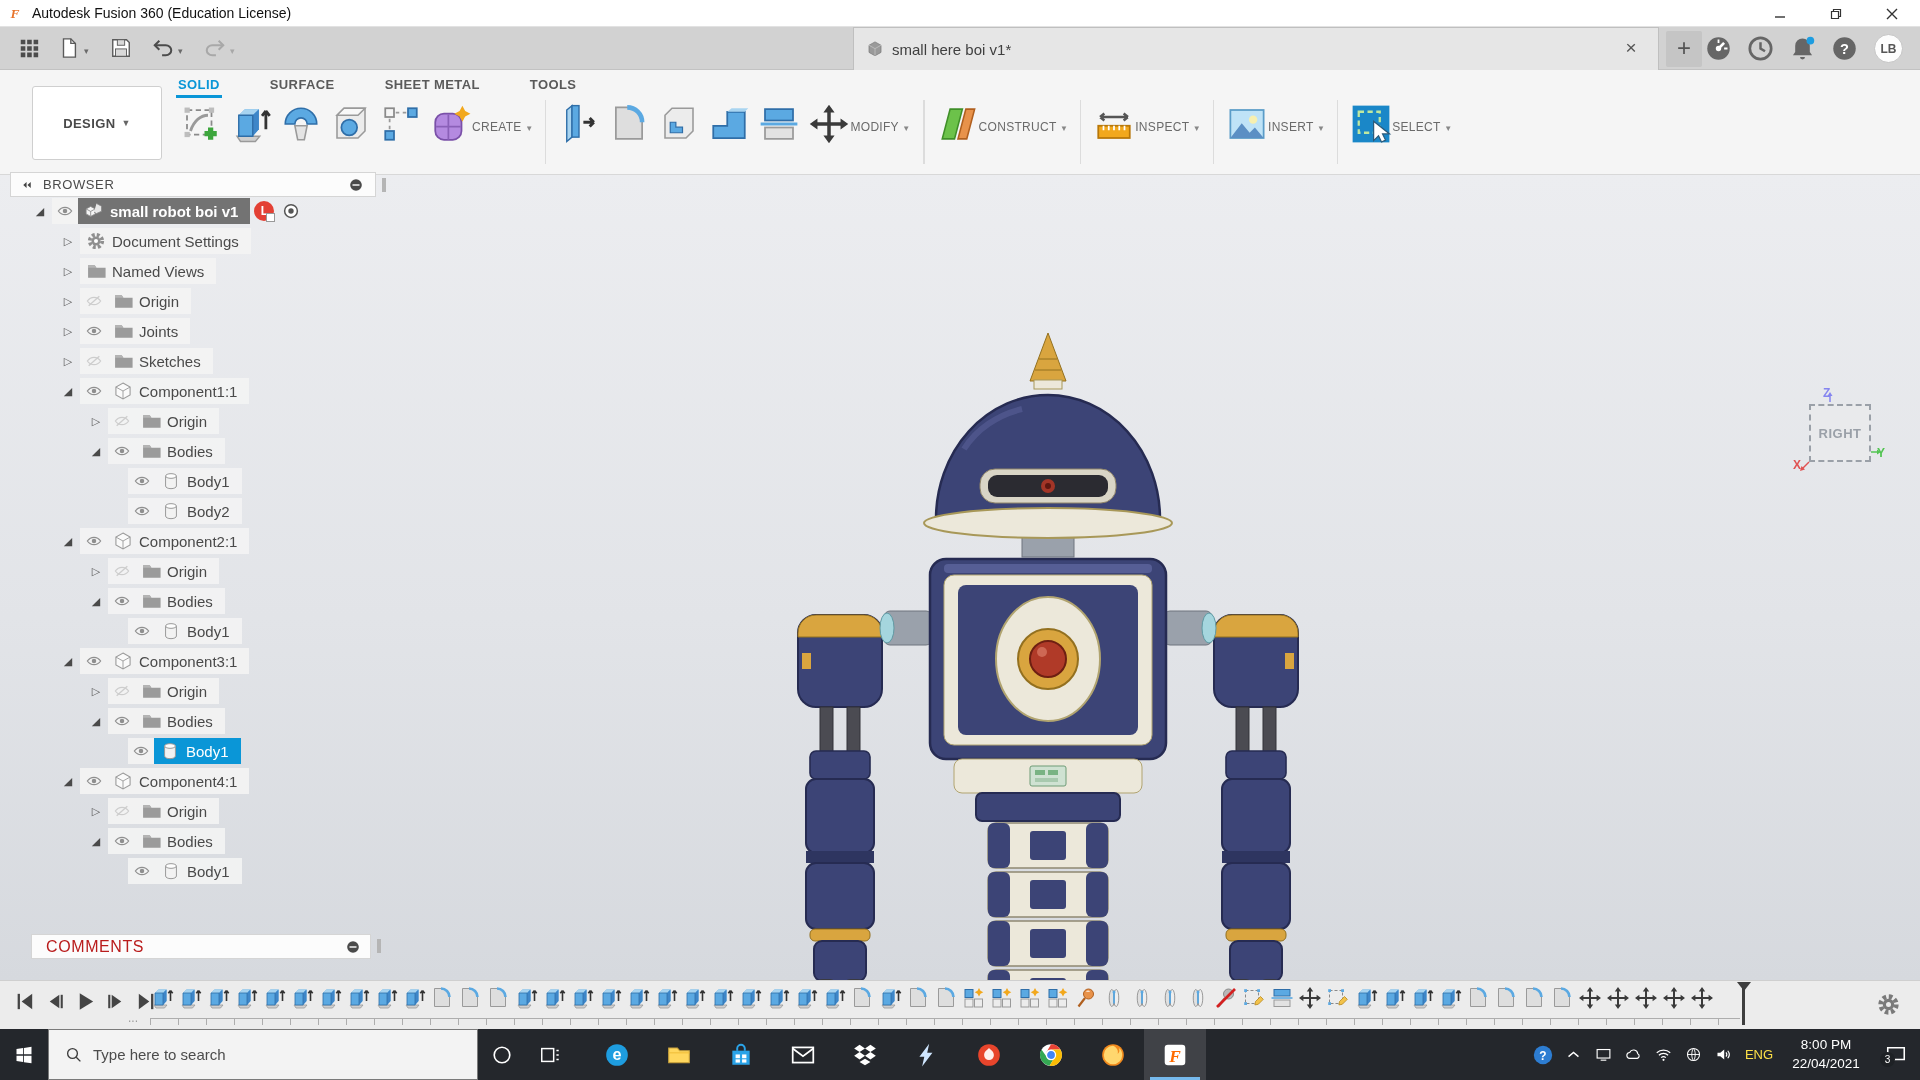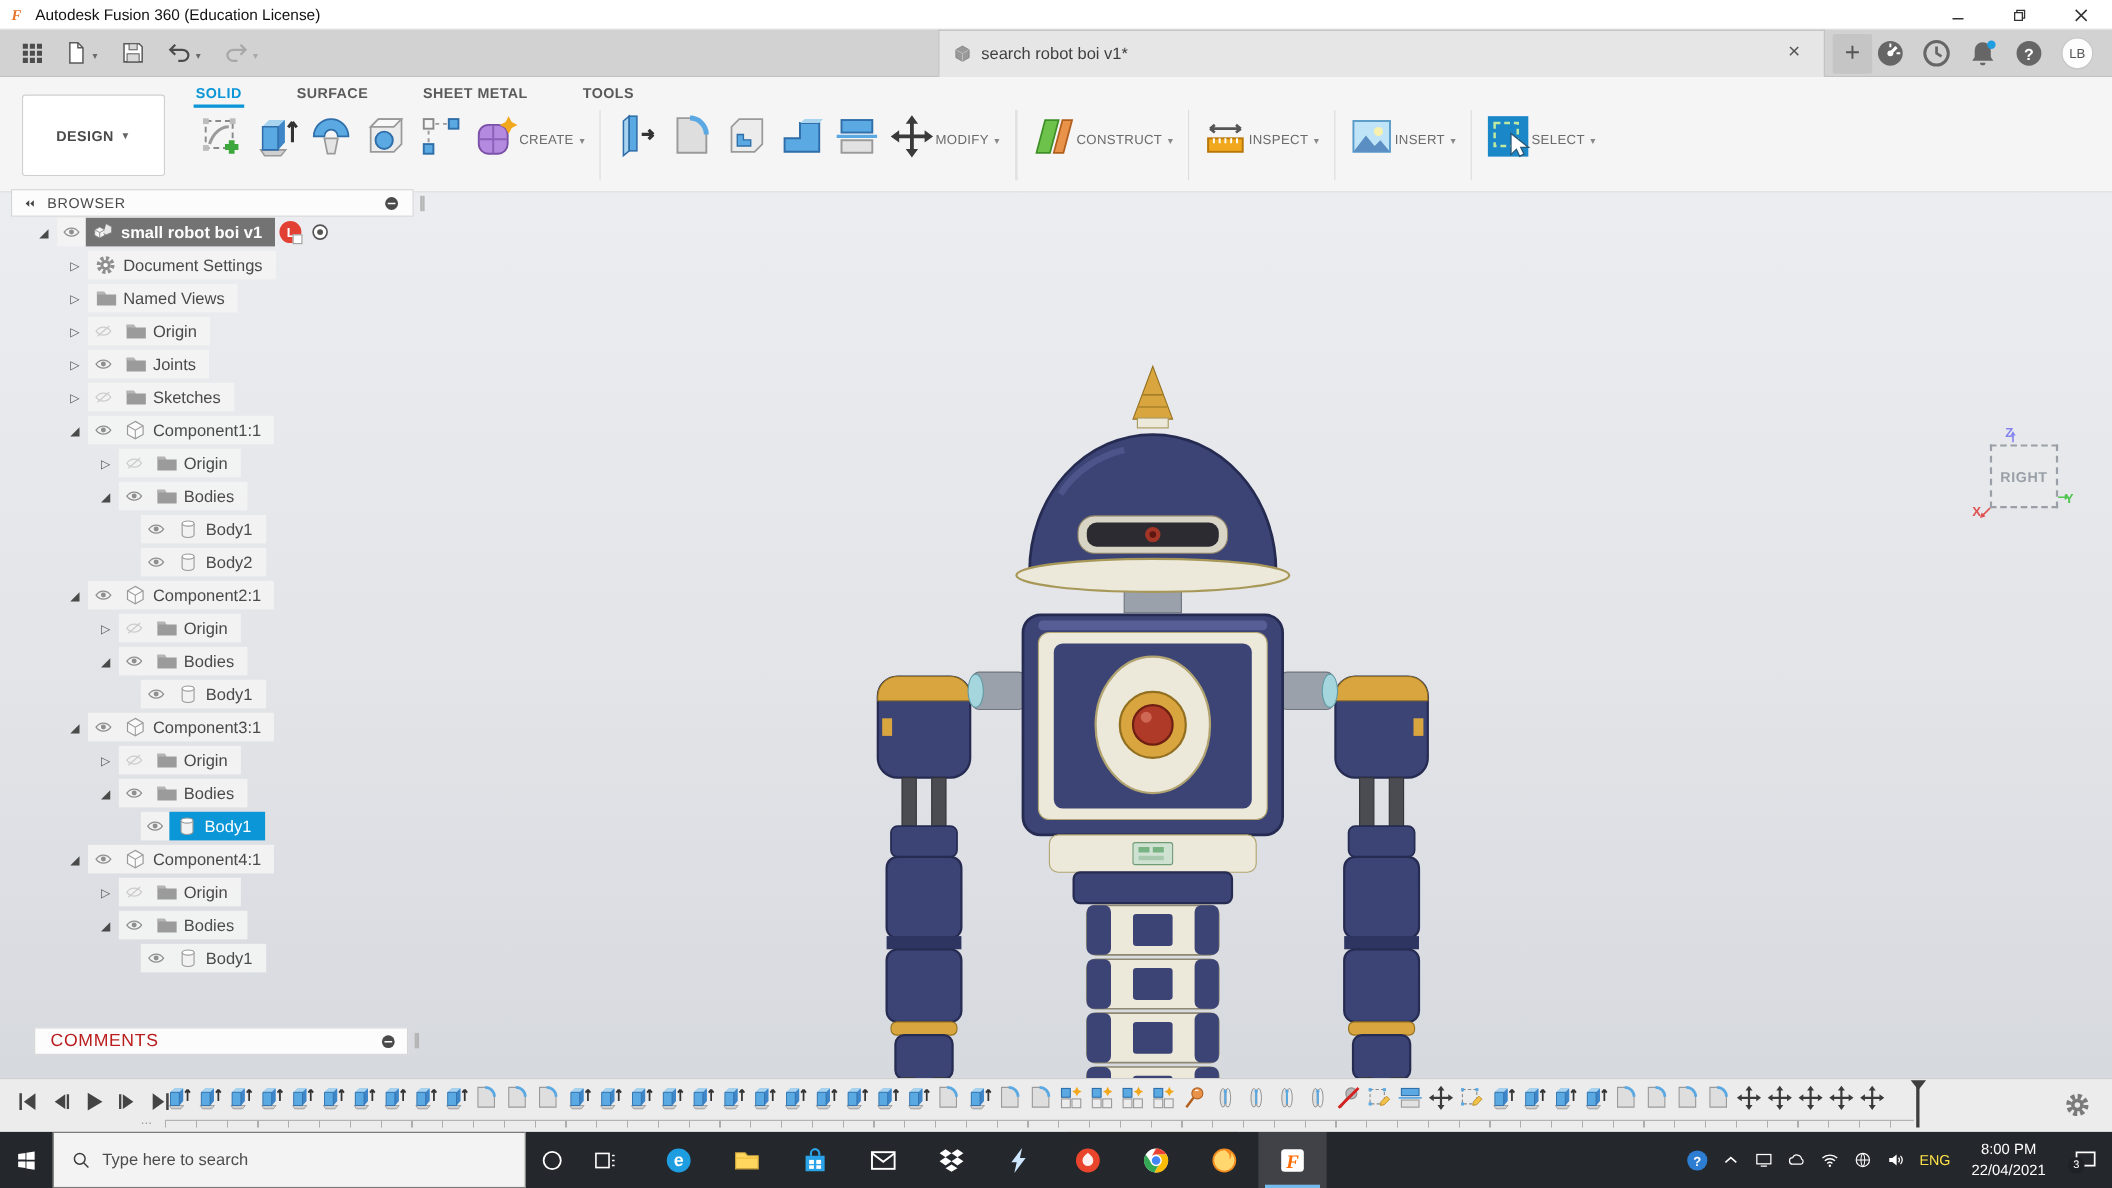--- a/index.html
+++ b/index.html
@@ -16,25 +16,25 @@
   
   #qatbar { position:absolute; left:0; top:27px; width:1920px; height:43px; background:#d2d2d2; border-bottom:1px solid #c2c2c2; }
   .qat-ic { position:absolute; top:10px; width:22px; height:22px; color:#4c4c4c; }
   .drop { position:absolute; top:19px; font-size:9px; color:#6a6a6a; }
   #doctab { position:absolute; left:853px; top:27px; width:806px; height:43px; background:#e6e6e6; border:1px solid #bfbfbf; border-bottom:none; display:flex; align-items:center; }
   #doctab .cube { width:18px; height:18px; margin:0 8px 0 12px; }
   #doctab .lbl { font-size:15px; color:#3f3f3f; }
   #tabclose { position:absolute; right:14px; top:8px; width:26px; height:26px; text-align:center; line-height:24px; font-size:19px; color:#555; }
   #newtab { position:absolute; left:1666px; top:31px; width:36px; height:36px; background:#c5c5c5; border-radius:2px; color:#555; font-size:24px; text-align:center; line-height:34px; }
   .tr-circ { position:absolute; top:35px; width:27px; height:27px; }
-  #avatar { position:absolute; left:1874px; top:34px; width:29px; height:29px; border-radius:50%; background:#fdfdfd; border:1px solid #c4c4c4; text-align:center; line-height:28px; font-size:12px; color:#555; font-weight:normal; }
+  #avatar { position:absolute; left:1874px; top:34px; width:29px; height:29px; border-radius:50%; background:#fdfdfd; border:1px solid #c4c4c4; text-align:center; line-height:28px; font-size:12px; color:#555; font-weight:bold; }
 
   
   #ribbon { position:absolute; left:0; top:70px; width:1920px; height:105px; background:#f5f5f5; border-bottom:1px solid #d8d8d8; }
-  #designbtn { position:absolute; left:20px; top:16px; width:130px; height:74px; background:#fff; border:1px solid #cfcfcf; border-radius:3px; display:flex; align-items:center; justify-content:center; font-size:13px; font-weight:bold; color:#4a4a4a; letter-spacing:.4px; }
+  #designbtn { position:absolute; left:32px; top:16px; width:130px; height:74px; background:#fff; border:1px solid #cfcfcf; border-radius:3px; display:flex; align-items:center; justify-content:center; font-size:13px; font-weight:bold; color:#4a4a4a; letter-spacing:.4px; }
   #designbtn .caret { font-size:9px; margin-left:6px; color:#666; }
   #ribbon-tabs { position:absolute; left:176px; top:2px; height:26px; display:flex; gap:46px; }
   .rtab { font-size:13px; font-weight:bold; color:#5a5a5a; letter-spacing:.4px; padding:5px 2px 3px 2px; }
   .rtab.active { color:#0a96d7; border-bottom:3px solid #0a96d7; }
   #ribbon-groups { position:absolute; left:168px; top:28px; height:76px; display:flex; align-items:flex-start; }
   .rgroup { display:flex; flex-direction:row; align-items:center; padding:0 12px; }
   .ricons { height:56px; display:flex; align-items:center; gap:8px; }
   .ricons svg { width:42px; height:42px; }
   .rlabel { margin-top:2px; font-size:12px; color:#6a6a6a; letter-spacing:.3px; }
   .rlabel .caret { font-size:8px; color:#888; }
@@ -523,21 +523,21 @@
   <svg class="ic qat-ic" style="left:204px; color:#a8a8a8">
       <use href="#i-redo"></use>
     </svg>
     <span class="drop" style="left:230px; color:#a8a8a8">▾</span>
 </div>
 
 <div id="doctab">
   <svg class="ic cube">
       <use href="#i-cubetab"></use>
     </svg>
-  <span class="lbl">search robot boi v1*</span>
+  <span class="lbl">small here boi v1*</span>
   <span id="tabclose">×</span>
 </div>
 <div id="newtab">+</div>
 <svg class="ic tr-circ" style="left:1705px">
     <use href="#i-extensions"></use>
   </svg>
 <svg class="ic tr-circ" style="left:1747px">
     <use href="#i-job-status"></use>
   </svg>
 <svg class="ic tr-circ" style="left:1789px">

